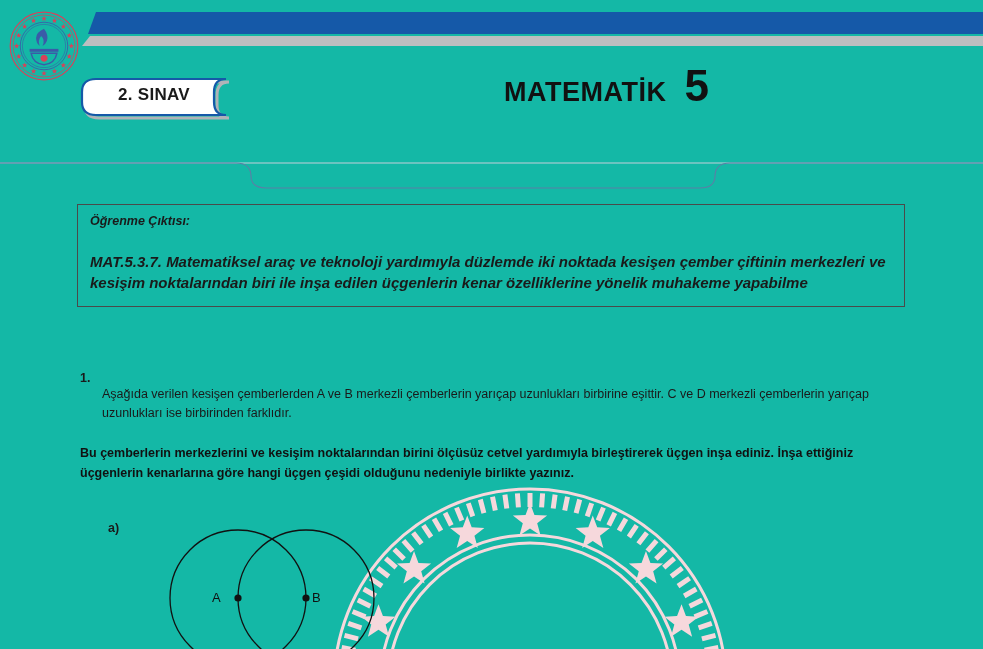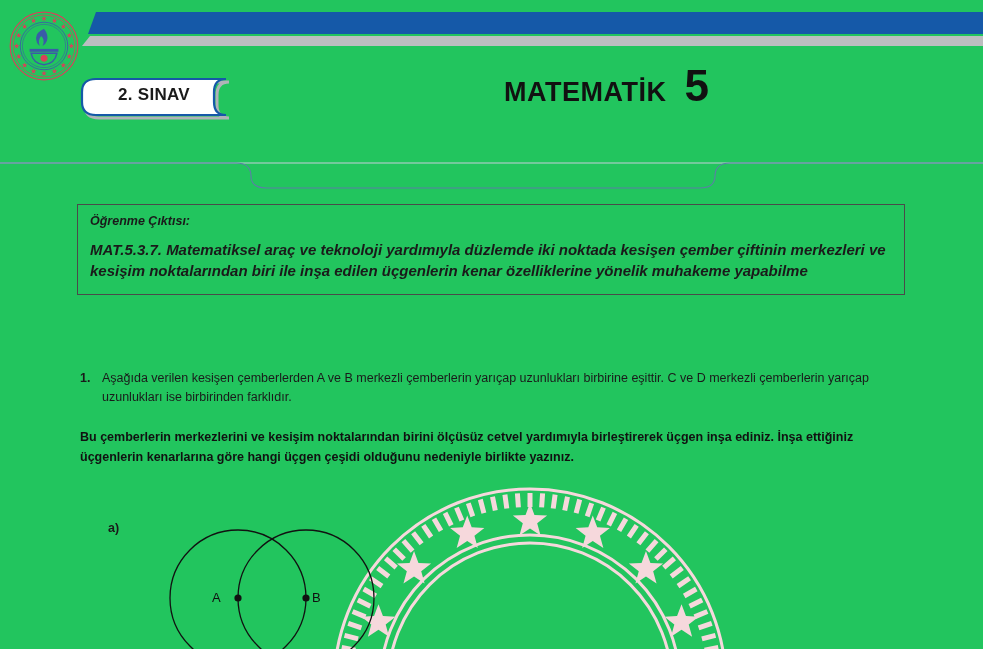--- a/index.html
+++ b/index.html
@@ -9,21 +9,21 @@
   }
   body {
     font-family: "Liberation Sans", sans-serif;
     color: #1a1a1a;
   }
   #page {
     position: relative;
     width: 983px;
     height: 649px;
     overflow: hidden;
-    background: #22c55e;
+    background: #14b8a6;
   }
 
   
   .watermark {
     position: absolute;
     left: 300px;
     top: 455px;
     width: 460px;
     height: 460px;
     pointer-events: none;
@@ -124,21 +124,21 @@
     border: 1px solid #4a4a4a;
     background: transparent;
     padding: 9px 12px 12px 12px;
     z-index: 3;
   }
   .outcome-title {
     font-size: 12.5px;
     font-weight: bold;
     font-style: italic;
     color: #1a1a1a;
-    margin-bottom: 11px;
+    margin-bottom: 23px;
   }
   .outcome-body {
     font-size: 15px;
     font-weight: bold;
     font-style: italic;
     color: #1a1a1a;
     line-height: 1.42;
   }
 
   
@@ -159,20 +159,21 @@
     font-size: 12.5px;
     font-weight: bold;
     color: #1a1a1a;
     line-height: 1.55;
   }
   .q-text {
     flex: 1;
     font-size: 12.5px;
     color: #1a1a1a;
     line-height: 1.55;
+    margin-top: 16px;
   }
   .q-bold {
     margin-top: 19px;
     font-size: 12.5px;
     font-weight: bold;
     color: #111111;
     line-height: 1.62;
     width: 823px;
   }
 

